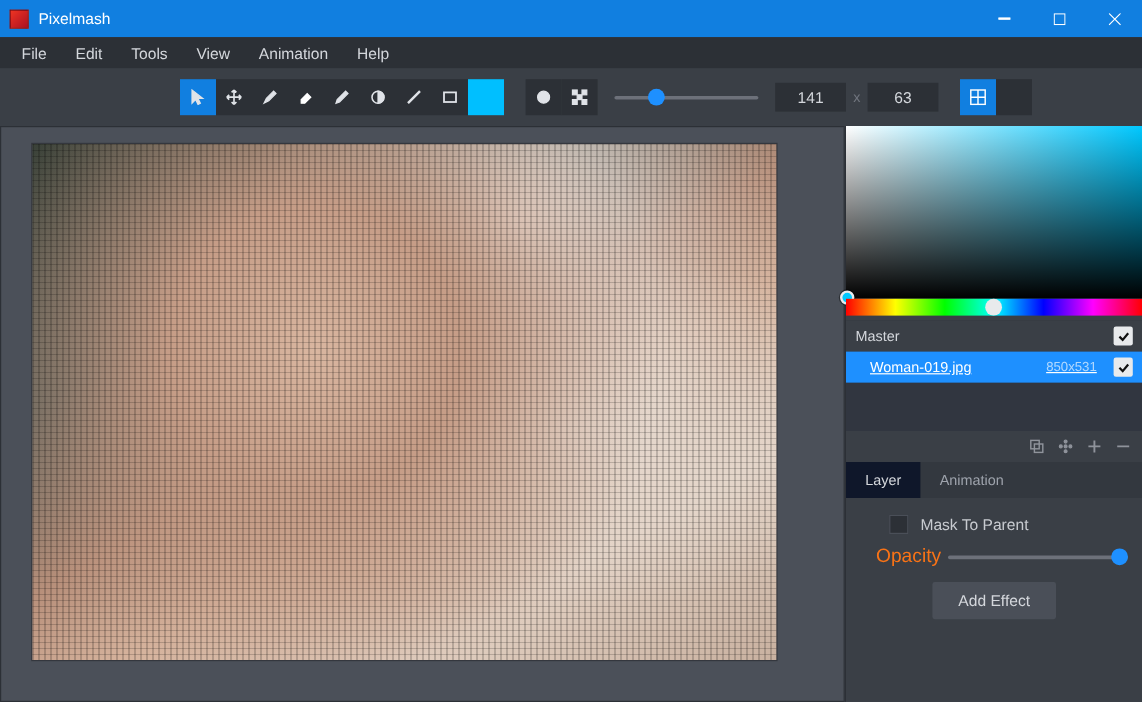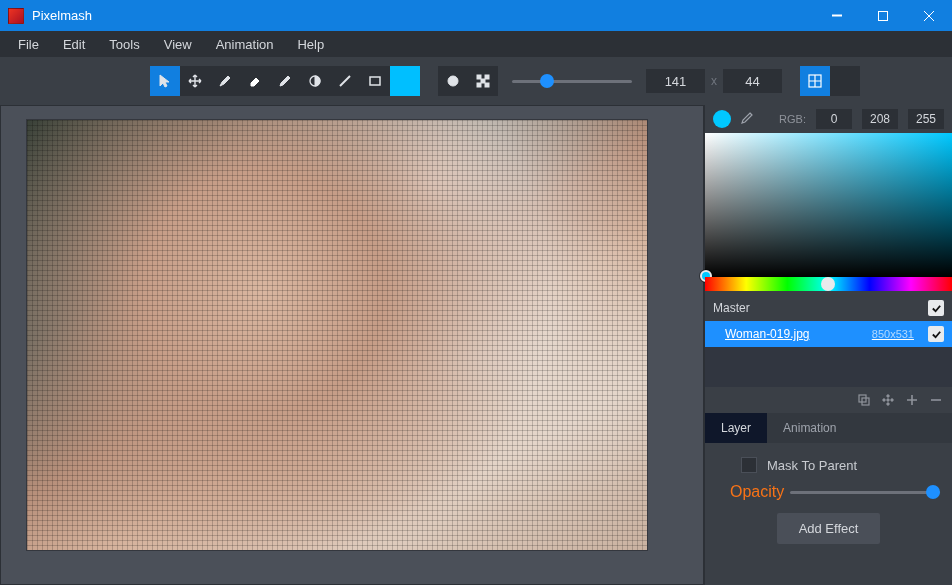--- a/index.html
+++ b/index.html
@@ -322,51 +322,39 @@
       </svg>
   </div>
 
   <div class="slider">
     <div class="track"></div>
       <div class="thumb"></div>
   </div>
 
   <div class="numbox">141</div>
   <div class="dim-x">x</div>
-  <div class="numbox">44</div>
+  <div class="numbox">63</div>
 
   <div class="tgap"></div>
   <div class="tbtn sel">
     <svg width="14" height="14" viewBox="0 0 14 14">
       <rect x="1" y="1" width="12" height="12" fill="none" stroke="#fff" stroke-width="1.2"></rect>
       <path d="M7 1 V13 M1 7 H13" stroke="#fff" stroke-width="1.2" fill="none"></path>
     </svg>
   </div>
   <div class="tbtn"></div>
 </div>
 
 <div class="main">
   <div class="canvas-wrap">
     <div class="canvas"></div>
   </div>
 
   <div class="panel">
 
-    <div class="color-header">
-      <div class="swatch"></div>
-      <div class="eyedropper">
-        <svg width="14" height="14" viewBox="0 0 14 14">
-            <path d="M11 1 L13 3 L6 10 L3 11 L4 8 Z" fill="none" stroke-width="1.2"></path>
-          </svg>
-      </div>
-      <div class="rgb-label">RGB:</div>
-      <div class="rgb-box">0</div>
-      <div class="rgb-box">208</div>
-      <div class="rgb-box">255</div>
-    </div>
 
     <div class="sv-box">
       <div class="sv-cursor"></div>
     </div>
     <div class="hue-bar">
       <div class="hue-thumb"></div>
     </div>
 
     <div class="layers">
       <div class="layer-row master">

